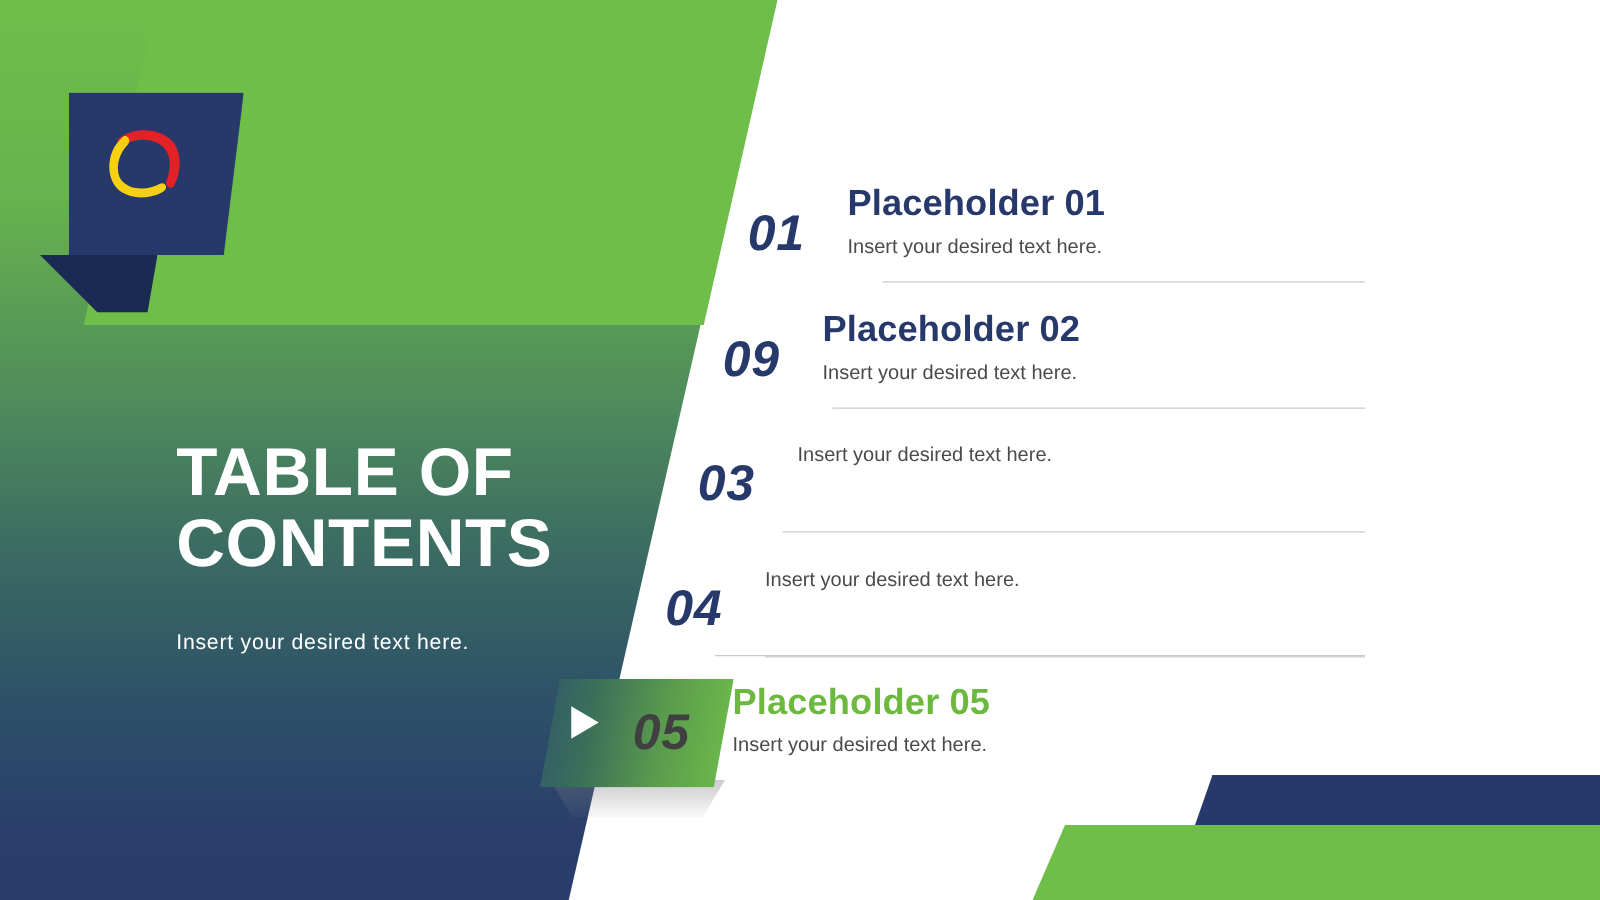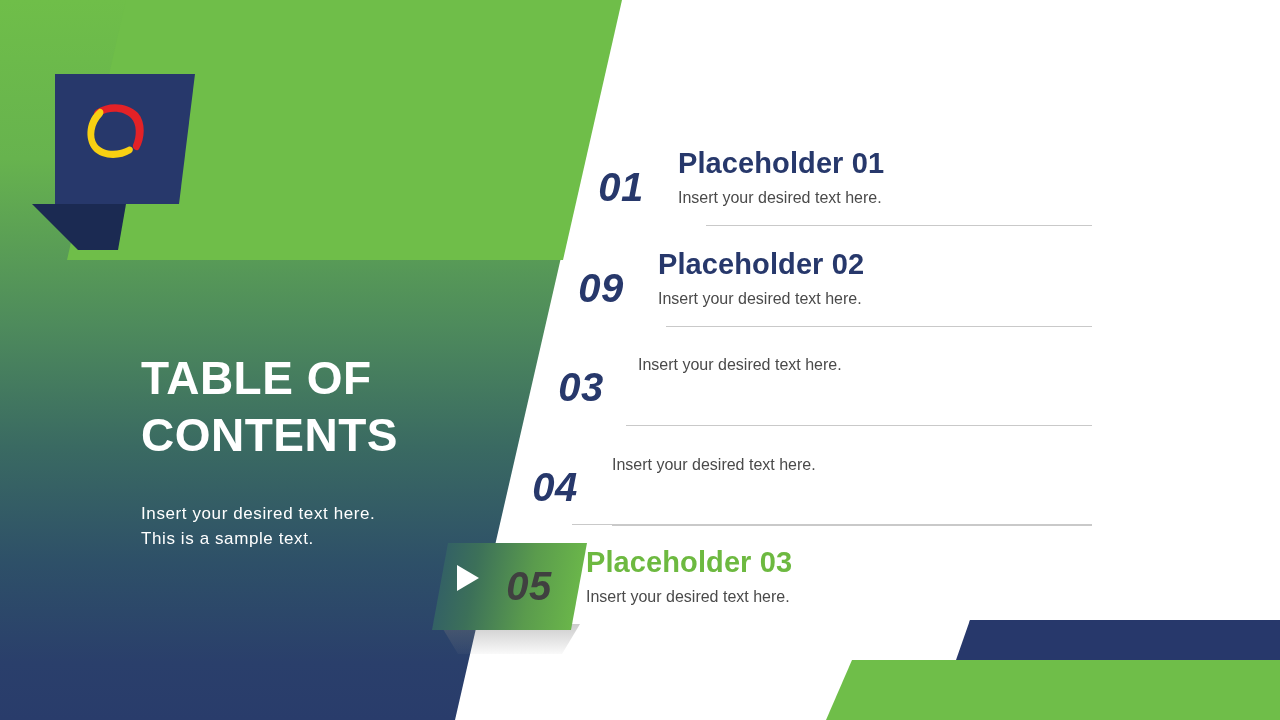--- a/index.html
+++ b/index.html
@@ -109,21 +109,21 @@
     clip-path: polygon(26px 0, 460px 0, 460px 60px, 0 60px);
   }
 
   
   #headline {
     position: absolute;
     left: 141px;
     top: 350px;
     width: 420px;
     color: #ffffff;
-    font-size: 46px;
+    font-size: 54px;
     font-weight: bold;
     line-height: 57px;
     letter-spacing: 0.5px;
   }
   #headline .hl-line { display: block; }
 
   #subtitle {
     position: absolute;
     left: 141px;
     top: 501px;
@@ -261,21 +261,20 @@
   <div class="shape" id="br-navy-band"></div>
   <div class="shape" id="br-green-band"></div>
 
   <div id="headline">
     <span class="hl-line">TABLE OF</span>
     <span class="hl-line">CONTENTS</span>
   </div>
 
   <div id="subtitle">
     <span class="sub-line">Insert your desired text here.</span>
-    <span class="sub-line">This is a sample text.</span>
   </div>
 
   <div id="active-banner-shadow"></div>
   <div id="active-banner"></div>
   <svg id="play-icon" viewBox="0 0 26 30">
     <polygon points="2,2 24,15 2,28" fill="#ffffff"></polygon>
   </svg>
 
   <div id="toc">
 
@@ -309,20 +308,20 @@
       <div class="toc-num">04</div>
       <div class="toc-body">
         <div class="toc-desc">Insert your desired text here.</div>
       </div>
       <div class="toc-rule"></div>
     </div>
 
     <div class="toc-item" id="toc-item-5">
       <div class="toc-num">05</div>
       <div class="toc-body">
-        <div class="toc-title">Placeholder 03</div>
+        <div class="toc-title">Placeholder 05</div>
         <div class="toc-desc">Insert your desired text here.</div>
       </div>
       <div class="toc-rule"></div>
     </div>
 
   </div>
 </div>
 
 </body></html>

